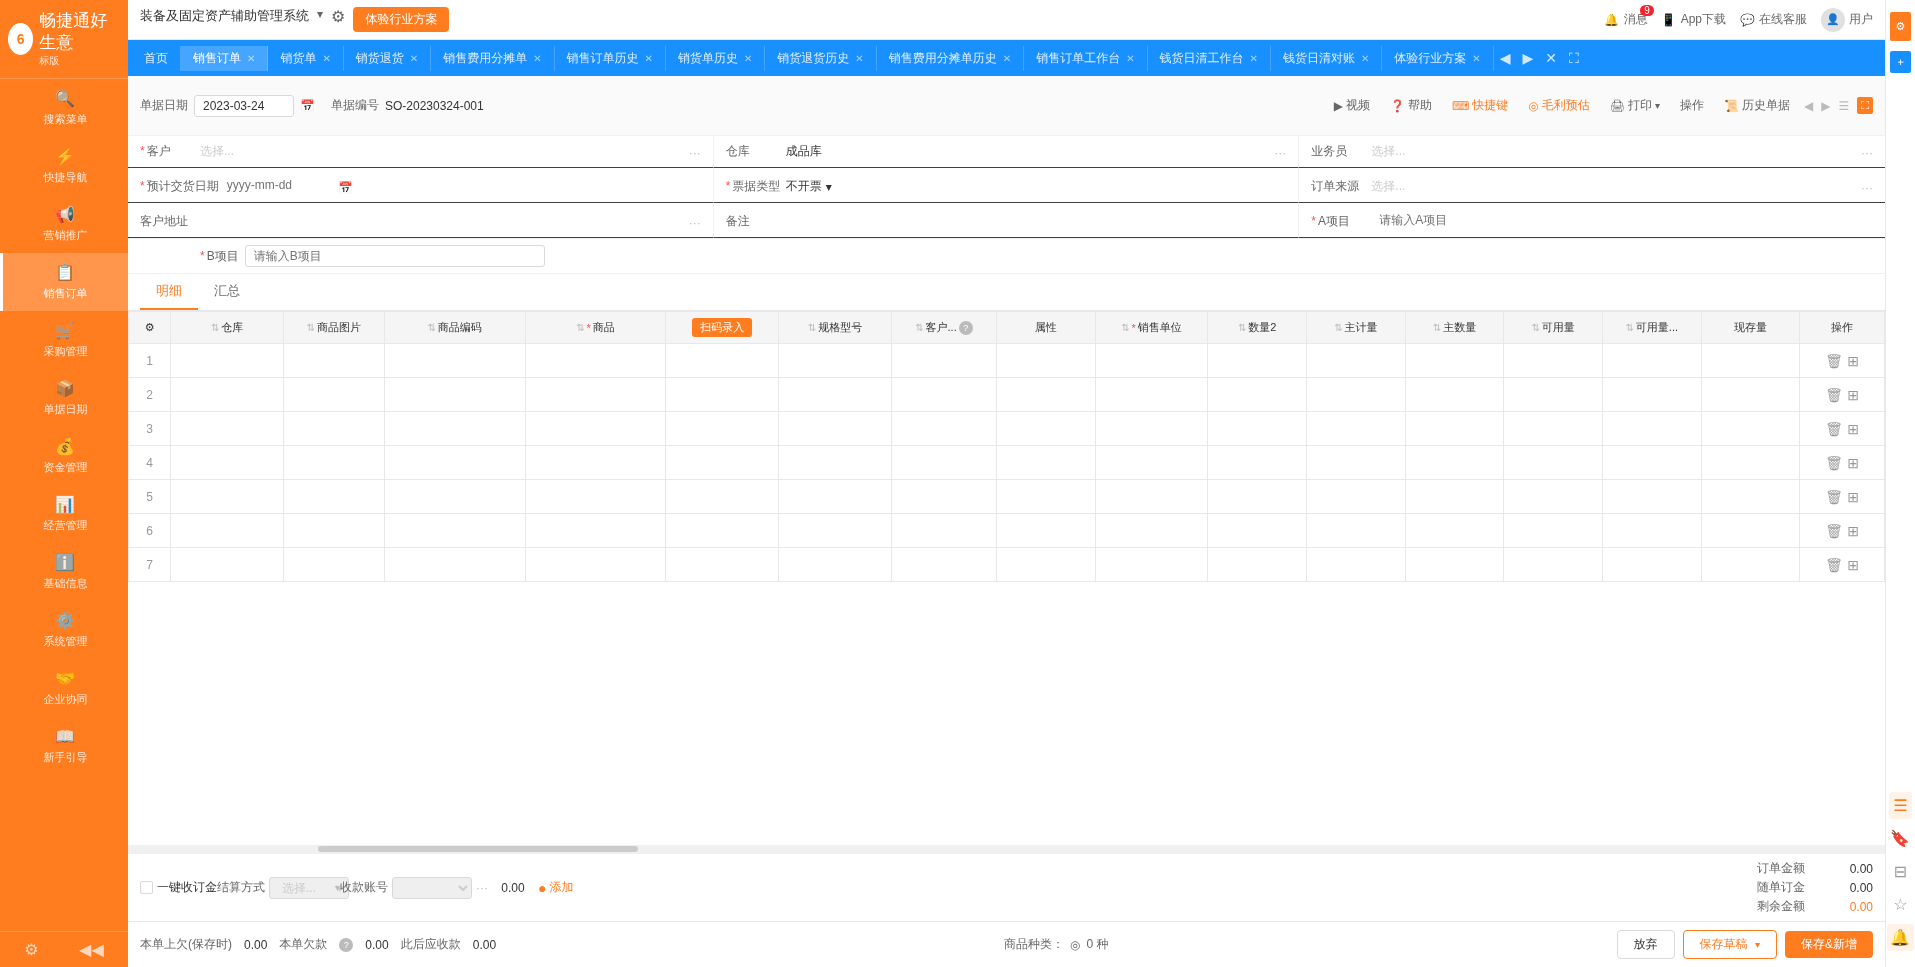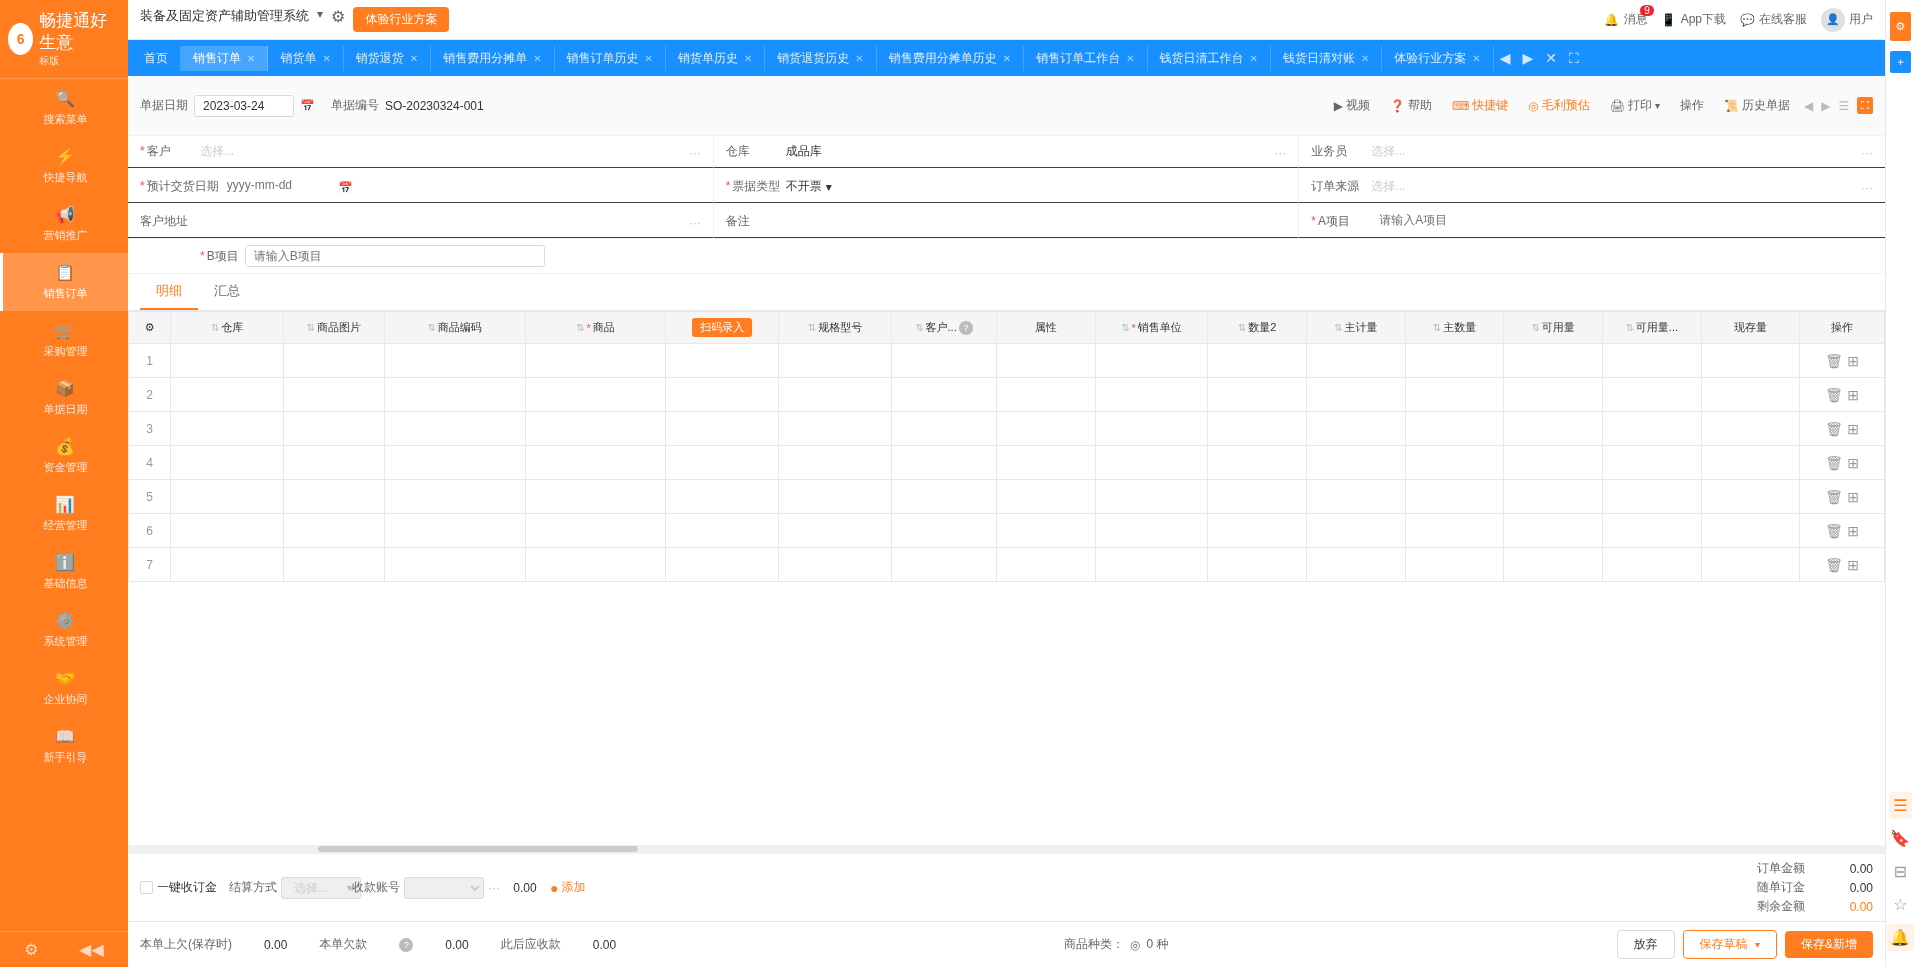--- a/index.html
+++ b/index.html
@@ -101,21 +101,21 @@
     .add-icon { color: #ff7c1f; font-size: 14px; }
 
     
     .bottom-summary { display: flex; flex-direction: column; gap: 2px; margin-left: auto; font-size: 12px; }
     .summary-row { display: flex; align-items: center; gap: 8px; justify-content: flex-end; }
     .summary-label { color: #666; }
     .summary-val { min-width: 60px; text-align: right; color: #333; }
 
     
     .footer-bar { display: flex; align-items: center; padding: 8px 12px; background: #fff; border-top: 1px solid #e8e8e8; flex-shrink: 0; justify-content: space-between; }
-    .footer-left { display: flex; align-items: center; gap: 32px; font-size: 12px; color: #666; text-align: right; }
+    .footer-left { display: flex; align-items: center; gap: 12px; font-size: 12px; color: #666; text-align: right; }
     .footer-val { color: #333; font-weight: 500; }
     .footer-center { display: flex; align-items: center; gap: 6px; font-size: 12px; color: #666; }
     .footer-right { display: flex; align-items: center; gap: 8px; }
     .btn-discard { border: 1px solid #d9d9d9; background: #fff; padding: 5px 16px; border-radius: 4px; font-size: 12px; cursor: pointer; color: #333; }
     .btn-save-draft { border: 1px solid #ff7c1f; background: #fff; padding: 5px 16px; border-radius: 4px; font-size: 12px; cursor: pointer; color: #ff7c1f; }
     .btn-save-new { border: none; background: #ff7c1f; padding: 5px 16px; border-radius: 4px; font-size: 12px; cursor: pointer; color: #fff; }
 
     
     .right-panel { width: 30px; background: #fff; border-left: 1px solid #e8e8e8; display: flex; flex-direction: column; align-items: center; padding: 8px 0; gap: 8px; flex-shrink: 0; }
     .right-panel-icon { color: #999; font-size: 16px; cursor: pointer; padding: 4px; }
@@ -673,21 +673,21 @@
 
       <div class="scroll-indicator">
         <div class="scroll-thumb"></div>
       </div>
 
       <div style="display:flex;align-items:center;padding:6px 12px;background:#fff;border-top:1px solid #f0f0f0;flex-shrink:0;">
         <label class="checkbox-label">
           <span class="checkbox"></span>
           <span>一键收订金</span>
         </label>
-        <div class="payment-field" style="margin-left:12px;">
+        <div class="payment-field" style="">
           <span>结算方式</span>
           <select class="payment-input" style="color:#ccc;">
             <option value="">选择...</option>
           </select>
           <span style="color:#bbb;font-size:10px;margin-left:-18px;pointer-events:none;">▾</span>
         </div>
         <div class="payment-field" style="">
           <span>收款账号</span>
           <select class="payment-input" style="color:#ccc;">
             <option value=""></option>

